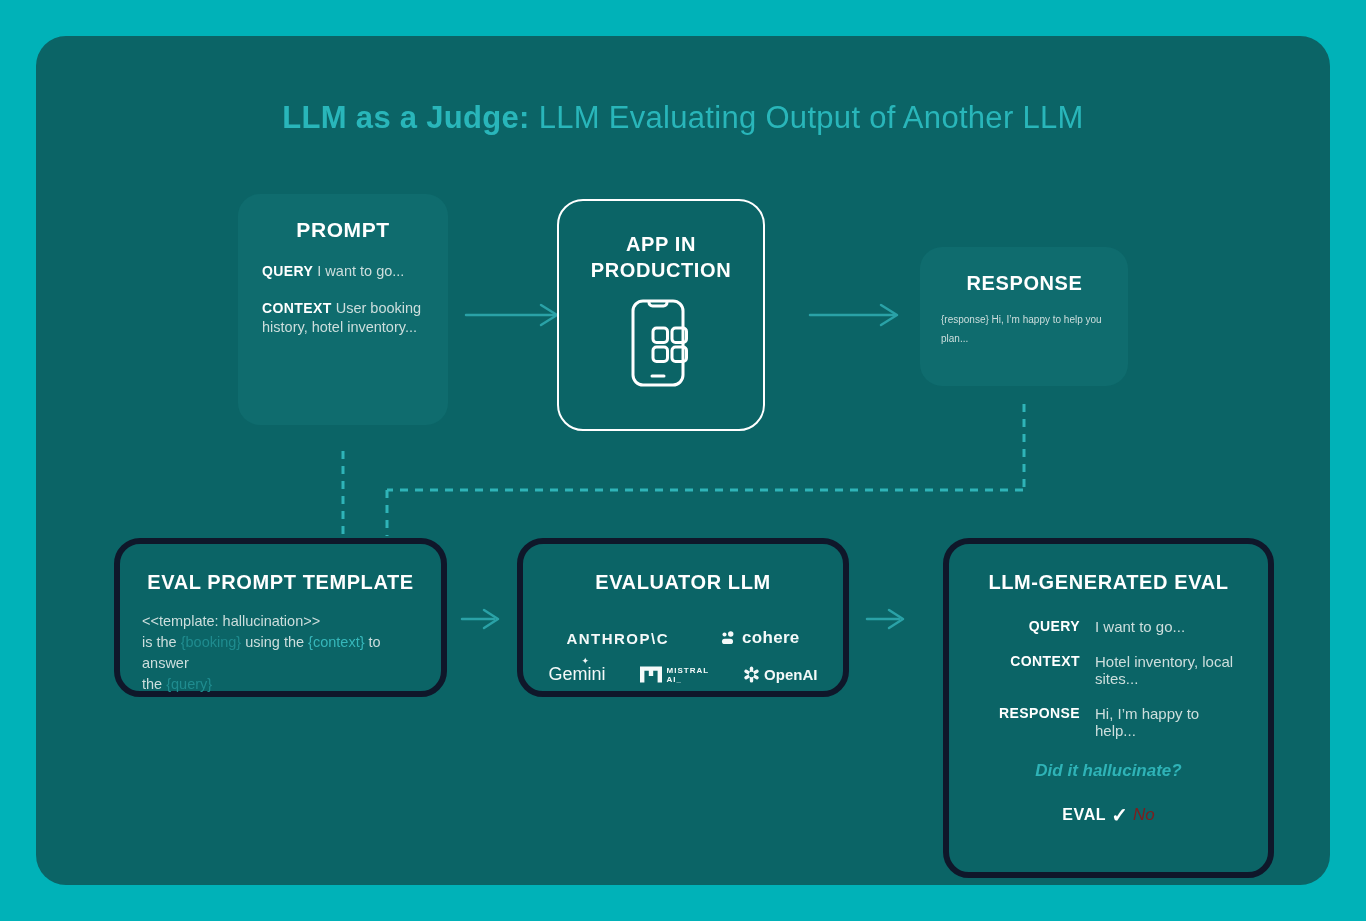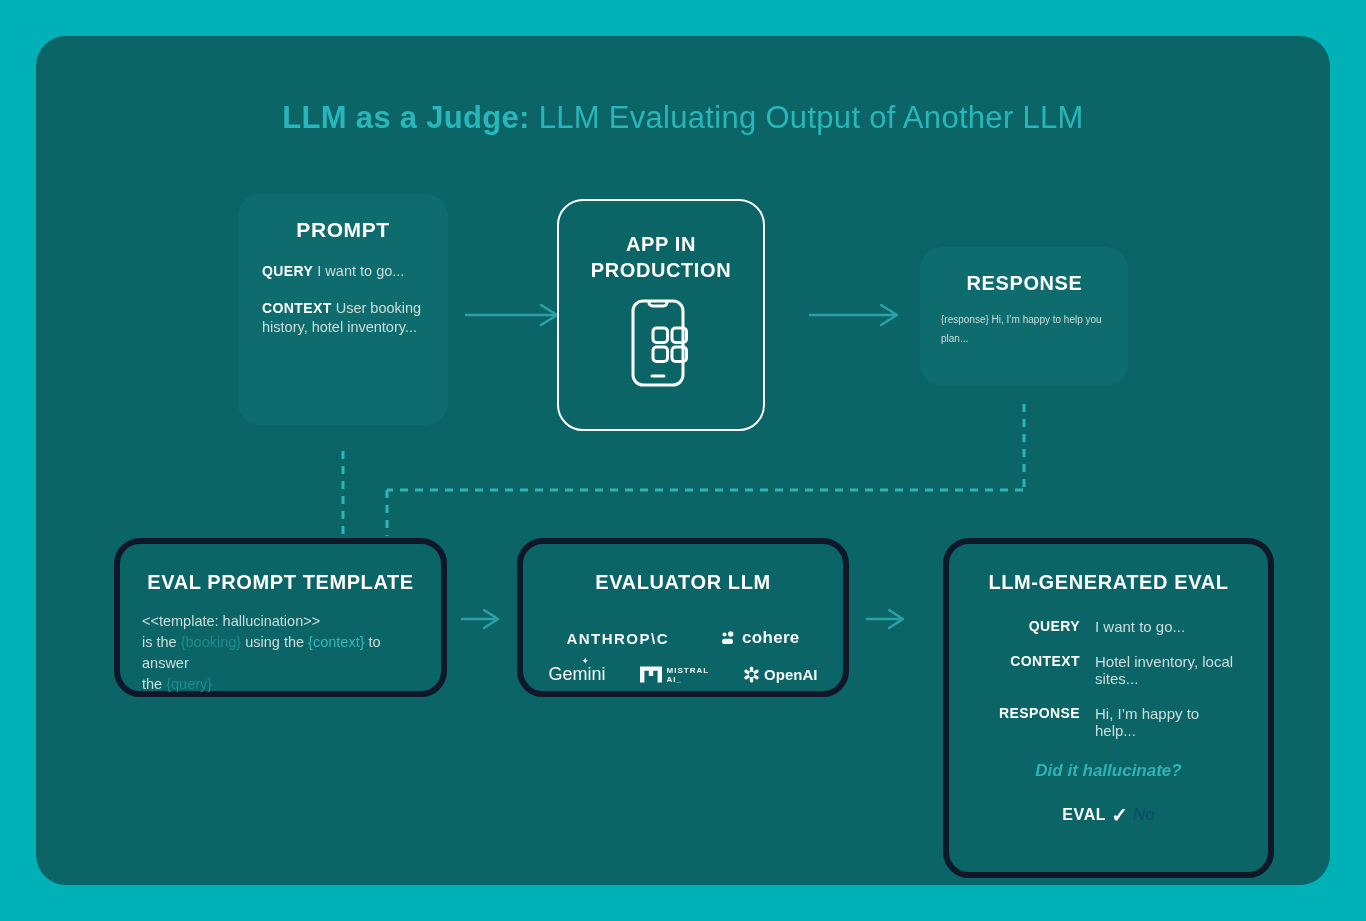--- a/index.html
+++ b/index.html
@@ -83,21 +83,21 @@
   
   #evalgen-box { left: 919px; top: 538px; width: 331px; height: 340px; padding: 27px 26px 0 26px; margin-left: 24px; }
   #evalgen-box .box-title { margin-bottom: 24px; }
   .eval-rows { display: grid; grid-template-columns: 105px 1fr; column-gap: 15px; row-gap: 18px; }
   .eval-row-label { color: #ffffff; font-weight: 700; font-size: 14px; letter-spacing: 0.4px; text-align: right; }
   .eval-row-value { color: #cddedd; font-size: 15px; }
   .eval-question { margin-top: 22px; text-align: center; color: #2fb3b7; font-style: italic; font-size: 17px; font-weight: 600; }
   .eval-result-row { margin-top: 22px; display: flex; justify-content: center; align-items: center; gap: 5px; }
   .eval-result-label { color: #ffffff; font-weight: 700; font-size: 16px; letter-spacing: 0.6px; }
   .eval-check { color: #ffffff; font-weight: 700; font-size: 20px; }
-  .eval-result-value { color: #0c4a6e; font-style: italic; font-size: 17px; }
+  .eval-result-value { color: #7f1d1d; font-style: italic; font-size: 17px; }
 
   .connector-layer { position: absolute; left: 0; top: 0; width: 1366px; height: 921px; pointer-events: none; }
 </style>
 </head>
 <body>
 
 <div class="panel"></div>
 
 <svg class="connector-layer" viewBox="0 0 1366 921">
   <g stroke="#2aa2a7" stroke-width="2.5" fill="none" stroke-linecap="round" stroke-linejoin="round">

